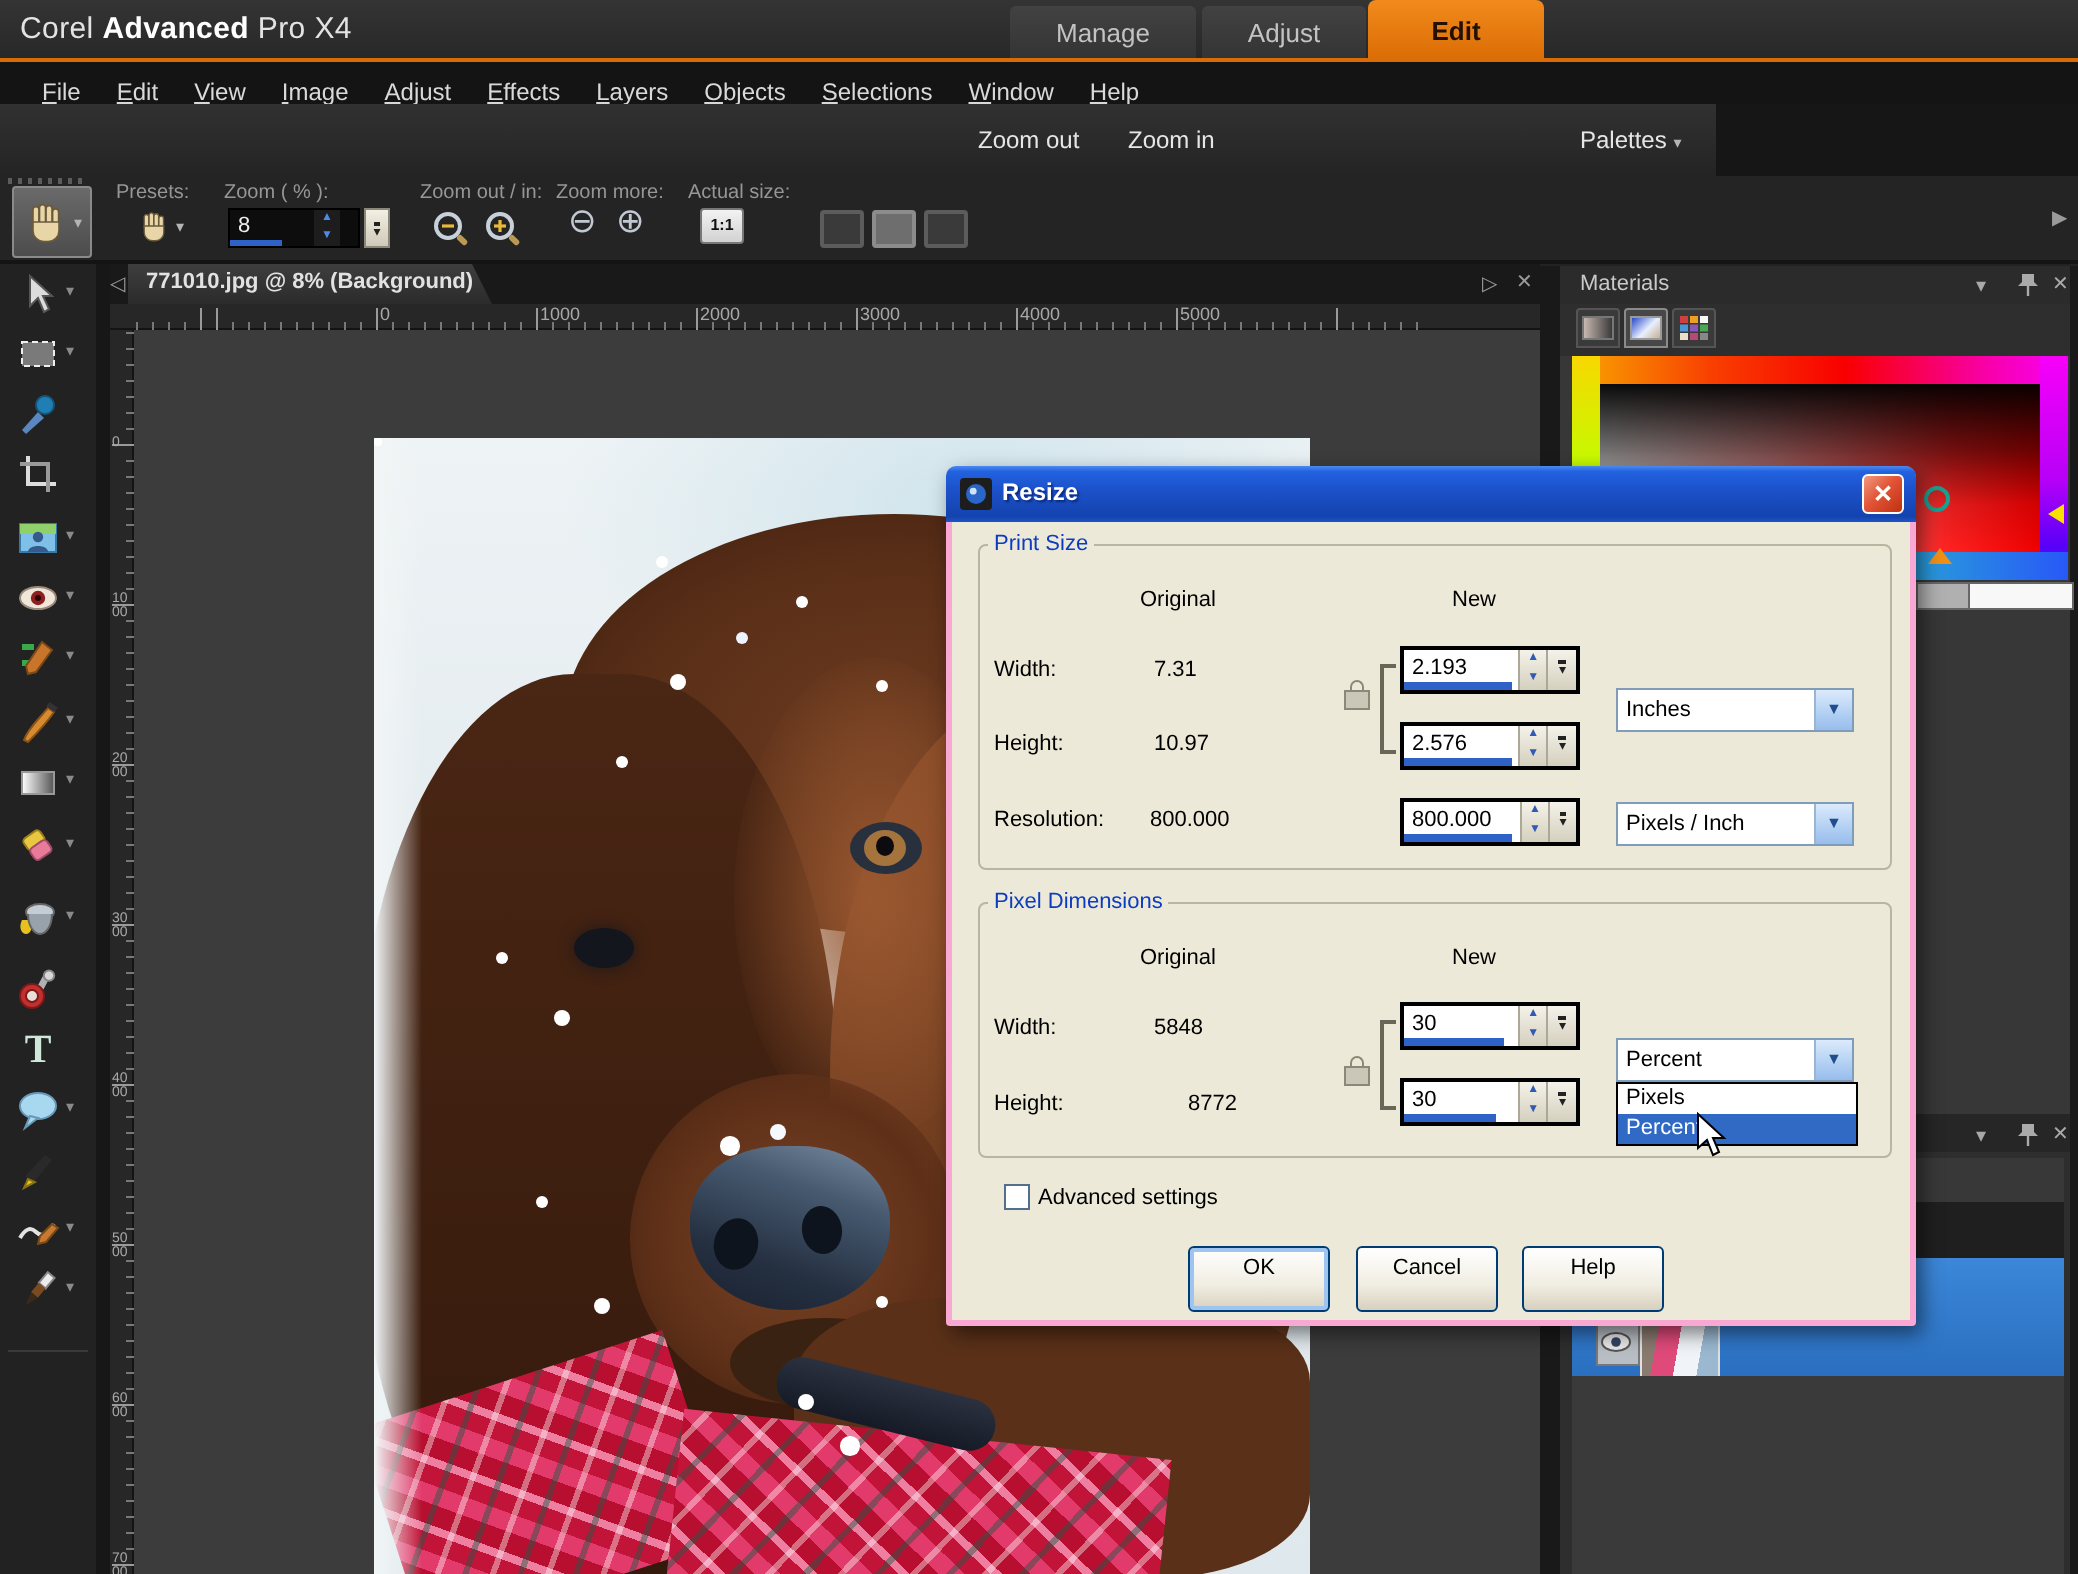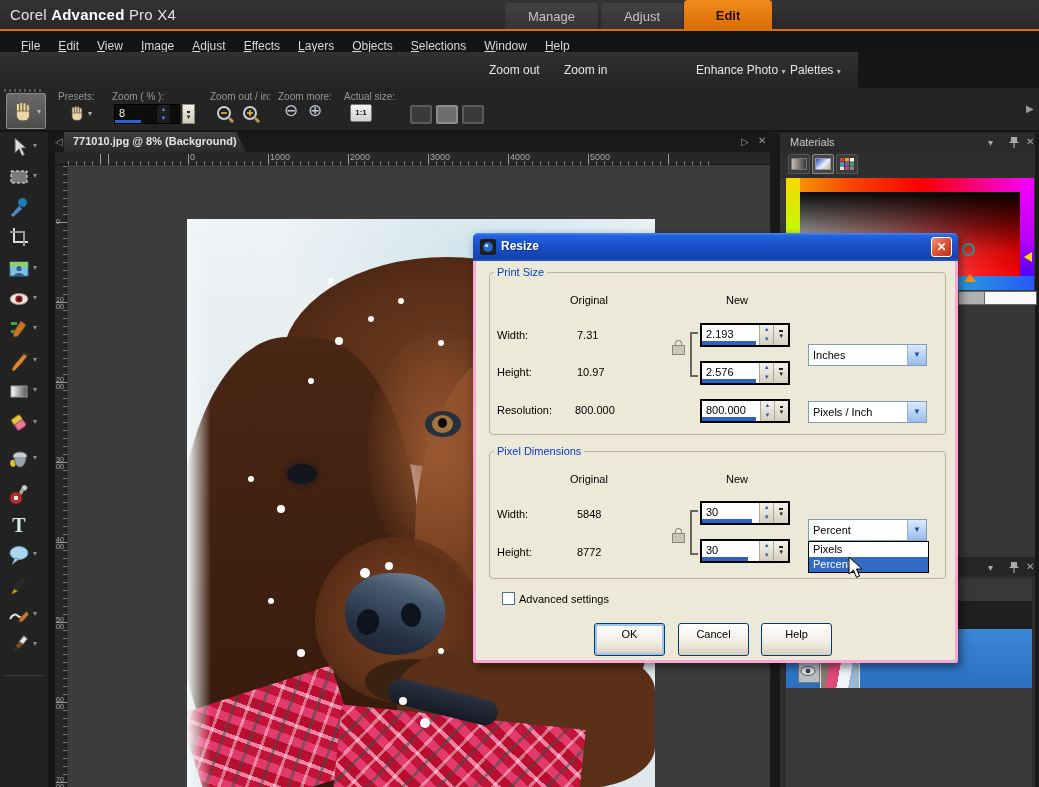--- a/index.html
+++ b/index.html
@@ -252,21 +252,20 @@
       </span>
     <span class="a tb-label" style="left:564px;top:0px;">Zoom in</span>
     <span class="a" style="left:643px;top:57px;">
       <svg width="24" height="25">
           <rect x="2" y="2" width="12" height="16" fill="#e8edf5" stroke="#8a96a8"></rect>
           <rect x="8" y="6" width="12" height="16" fill="#fff" stroke="#8a96a8"></rect>
           <path d="M10 10h8M10 13h8M10 16h8" stroke="#4a7ac0"></path>
         </svg>
       </span>
     <span class="a caret" style="left:670px;top:66px;">▾</span>
-    <span class="a tb-label" style="left:696px;top:0px;"><span>Enhance Photo</span> <span class="caret">▾</span></span>
     <span class="a tb-label" style="left:790px;top:0px;text-align:right;"><span>Palettes</span> <span class="caret">▾</span></span>
     <div class="a vsep" style="left:46px;"></div>
     <div class="a vsep" style="left:118px;"></div>
     <div class="a vsep" style="left:188px;"></div>
     <div class="a vsep" style="left:228px;"></div>
     <div class="a vsep" style="left:298px;"></div>
     <div class="a vsep" style="left:340px;"></div>
     <div class="a vsep" style="left:414px;"></div>
     <div class="a vsep" style="left:452px;"></div>
     <div class="a vsep" style="left:636px;"></div>
@@ -675,21 +674,21 @@
             <span>▼</span>
           </div>
         <div class="sl"><span class="g">▾</span></div>
       </div>
       <div class="a lock" style="left:196px;top:262px;"></div>
       <div class="a bracket" style="left:214px;top:249px;width:2px;height:45px;"></div>
       <div class="a bracket" style="left:214px;top:249px;width:8px;height:2px;"></div>
       <div class="a bracket" style="left:214px;top:292px;width:8px;height:2px;"></div>
 
       <span class="a dl" style="left:21px;top:285px;">Height:</span>
-      <span class="a dl" style="left:101px;top:285px;">8772</span>
+      <span class="a dl" style="left:118px;top:285px;">8772</span>
       <div class="a spin" style="left:224px;top:278px;">
         <div class="fld"><span>30</span><div class="bar" style="width:46px;"></div></div>
         <div class="arr">
             <span>▲</span>
             <span>▼</span>
           </div>
         <div class="sl"><span class="g">▾</span></div>
       </div>
 
       <div class="a combo" style="left:332px;top:258px;width:119px;">

